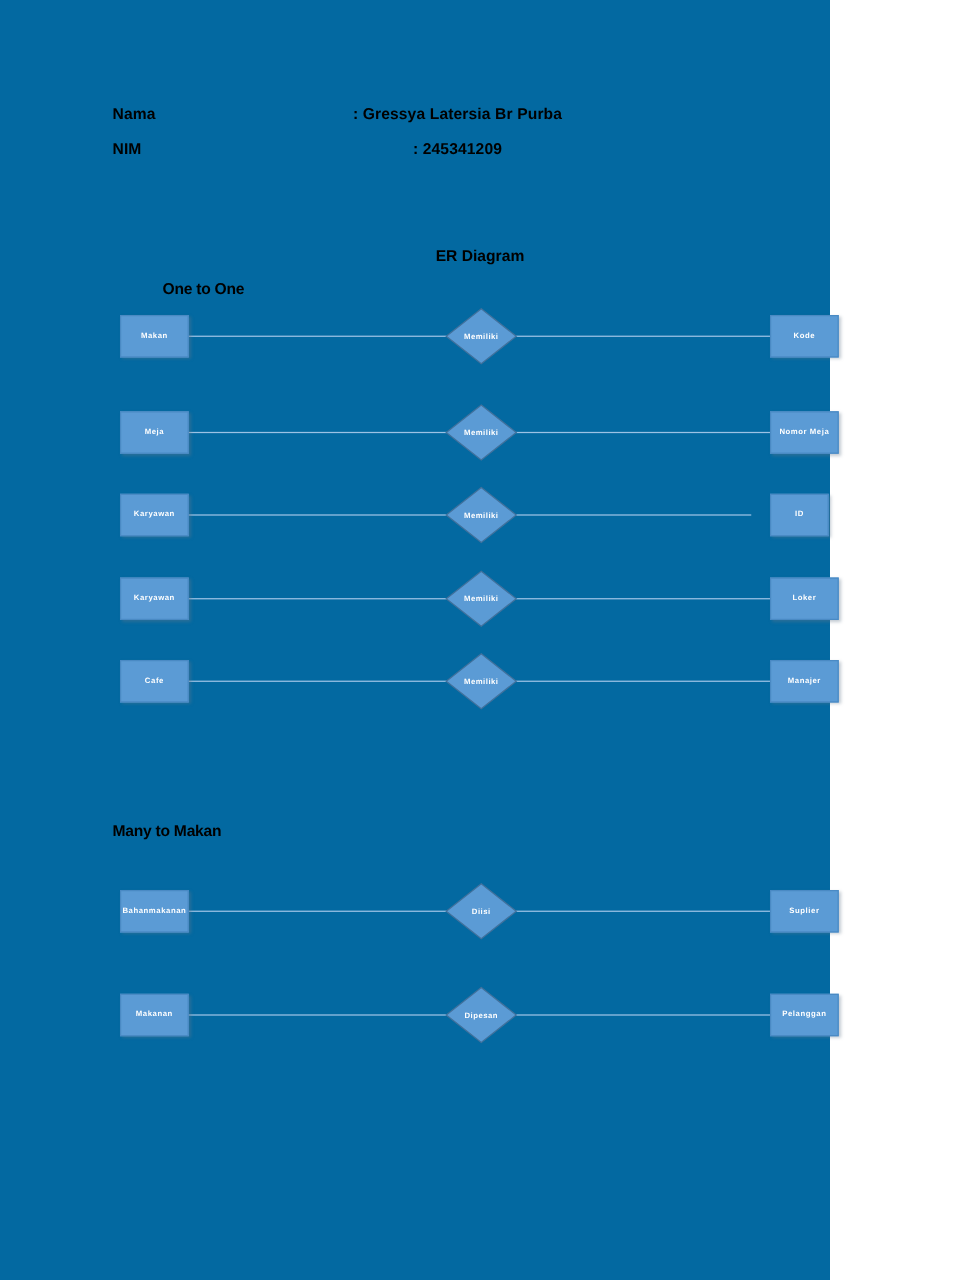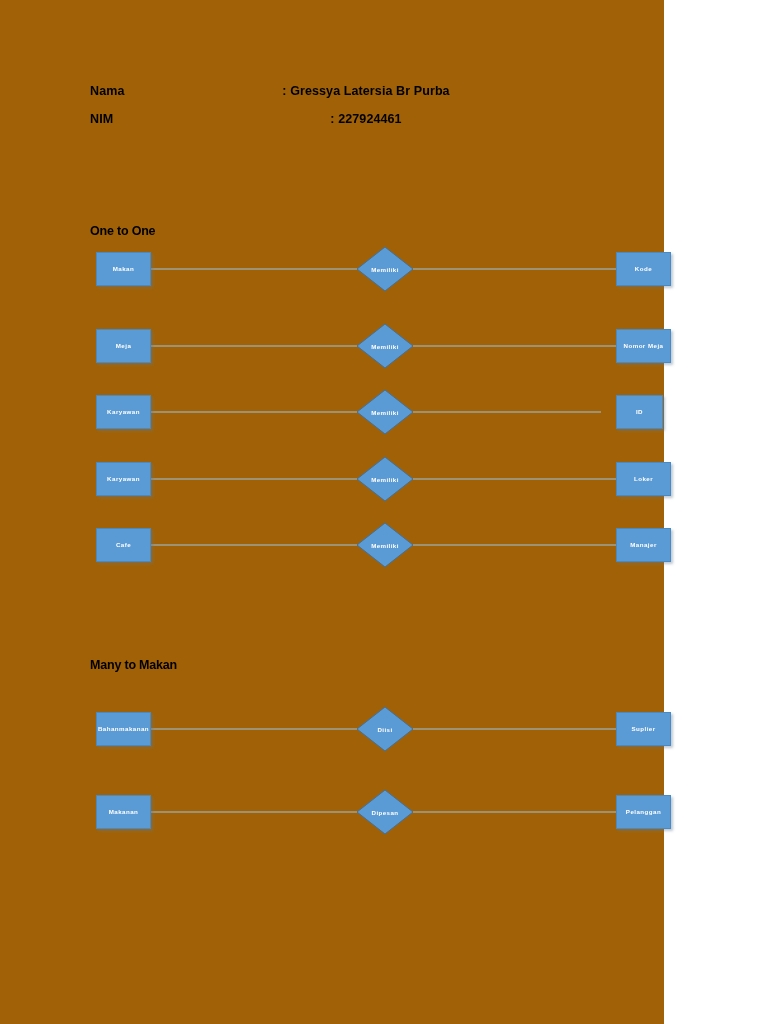--- a/index.html
+++ b/index.html
@@ -14,21 +14,21 @@
     position: relative;
     font-family: "Liberation Sans", sans-serif;
     color: #000000;
     overflow: hidden;
   }
 
   .page {
     position: relative;
     width: 664px;
     height: 1024px;
-    background: #a16207;
+    background: #0369a1;
   }
 
   
   .header {
     position: absolute;
     left: 90px;
     top: 84px;
     width: 500px;
   }
   .header-line {
@@ -58,21 +58,21 @@
     font-size: 12.5px;
     font-weight: bold;
   }
   .section-title {
     position: absolute;
     left: 90px;
     font-size: 12.5px;
     font-weight: bold;
     letter-spacing: -0.2px;
   }
-  .section-title.one-to-one  { top: 224px; }
+  .section-title.one-to-one  { top: 224px; margin-left: 40px; }
   .section-title.many-to-many{ top: 658px; }
 
   
   .er-row {
     position: absolute;
     left: 0;
     width: 768px;
     height: 48px;
   }
 
@@ -155,24 +155,25 @@
 
 <div class="page">
 
   <div class="header">
     <div class="header-line">
       <span class="header-key">Nama</span>
       <span class="header-val">: Gressya Latersia Br Purba</span>
     </div>
     <div class="header-line">
       <span class="header-key">NIM</span>
-      <span class="header-val">: 227924461</span>
+      <span class="header-val">: 245341209</span>
     </div>
   </div>
 
+  <div class="doc-title">ER Diagram</div>
 
   <div class="section-title one-to-one">One to One</div>
   <div class="section-title many-to-many">Many to Makan</div>
 
   <div id="rows-container">
       <div class="er-row" style="top: 245px;">
         <div class="connector left"></div>
         <div class="connector right"></div>
         <div class="entity left">
           <span>Makan</span>

